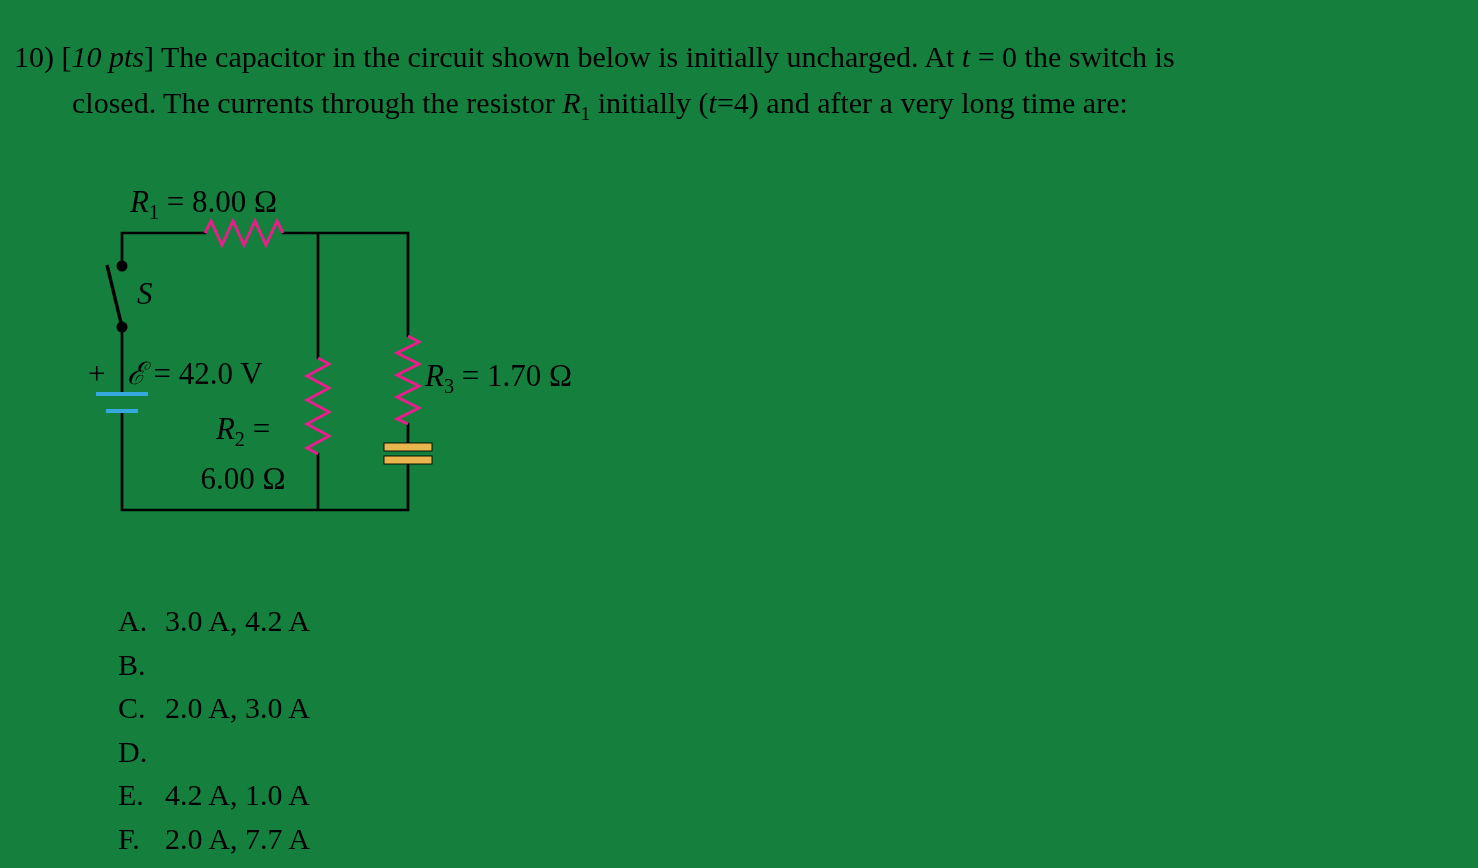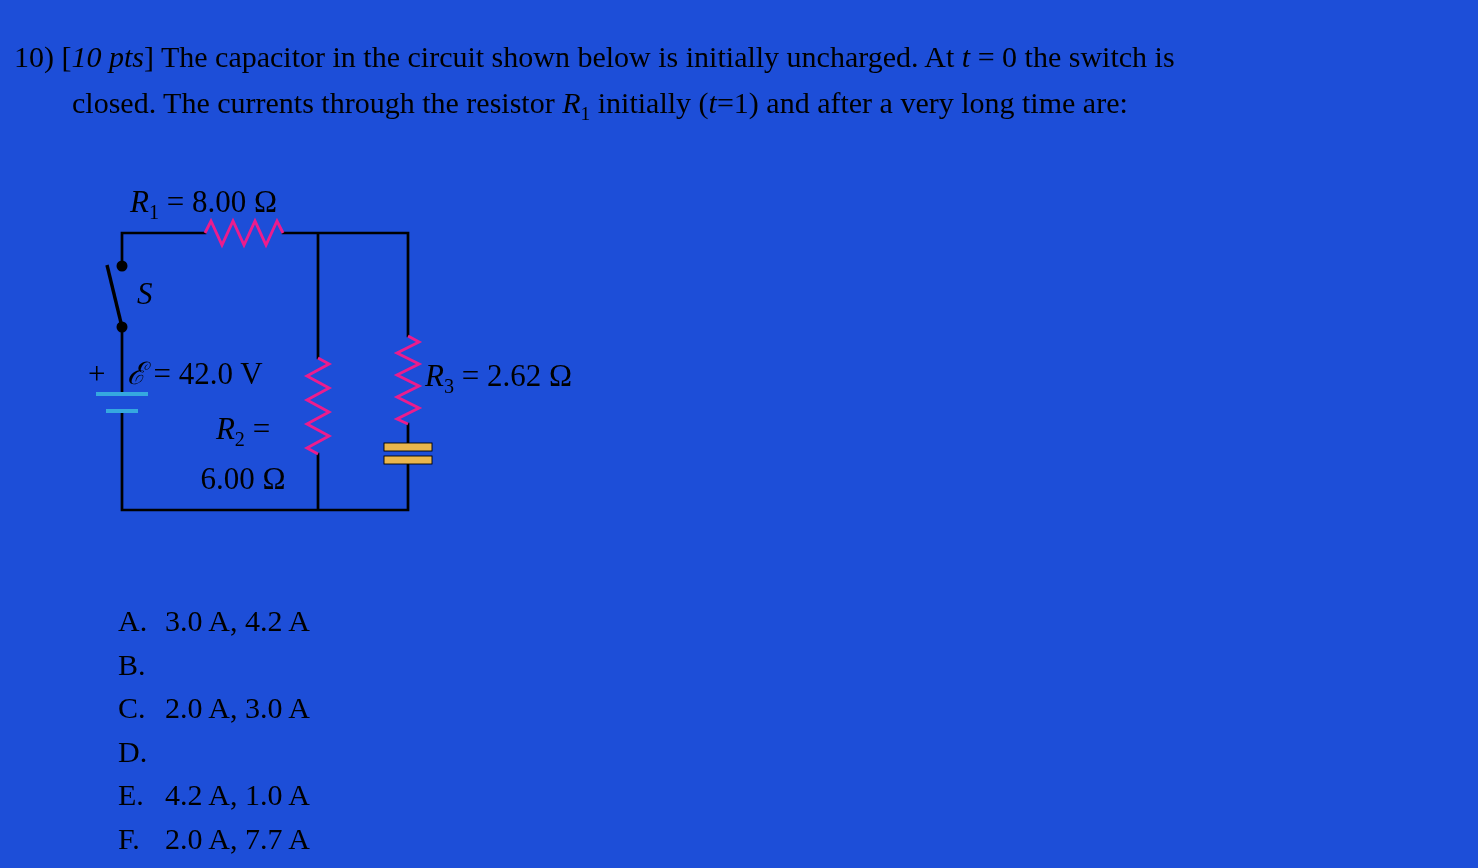--- a/index.html
+++ b/index.html
@@ -1,20 +1,20 @@
 <!DOCTYPE html>
 <html><head>
 <meta charset="utf-8">
 <style>
   html, body { margin: 0; padding: 0; background: #ffffff; }
   .page {
     position: relative;
     width: 1478px;
     height: 868px;
-    background: #1d4ed8;
+    background: #15803d;
     color: #000000;
     font-family: "Liberation Serif", serif;
     overflow: hidden;
   }
   .qline { position: absolute; font-size: 30px; white-space: nowrap; }
   .qline1 { left: 14px; top: 40px; }
   .qline2 { left: 72px; top: 86px; }
   .it { font-style: italic; }
   sub { font-size: 0.65em; }
   .circ-svg { position: absolute; left: 0; top: 0; }
@@ -30,21 +30,21 @@
   .answer-row { display: flex; height: 43.5px; line-height: 43.5px; }
   .answer-letter { width: 47px; }
 </style>
 </head>
 <body>
 
 <div class="page">
 
   <div class="qline qline1"><span>10) [</span><span class="it">10 pts</span><span>] The capacitor in the circuit shown below is initially uncharged. At </span><span class="it">t</span><span> = 0 the switch is</span></div>
 
-  <div class="qline qline2"><span>closed. The currents through the resistor </span><span class="it">R</span><sub>1</sub><span> initially (</span><span class="it">t</span><span>=1) and after a very long time are:</span></div>
+  <div class="qline qline2"><span>closed. The currents through the resistor </span><span class="it">R</span><sub>1</sub><span> initially (</span><span class="it">t</span><span>=4) and after a very long time are:</span></div>
 
   <svg class="circ-svg" width="1478" height="868" viewBox="0 0 1478 868">
 
     <path d="M122,233 H205 M283,233 H408 M122,233 V262 M122,330 V392 M122,413 V510 M122,510 H408 M318,233 V358 M318,454 V510 M408,233 V336 M408,424 V443 M408,464 V510" fill="none" stroke-width="2.7" stroke-linecap="square" stroke="#000000"></path>
 
     <circle cx="122" cy="266" r="5.5" fill="#000000"></circle>
     <circle cx="122" cy="327" r="5.5" fill="#000000"></circle>
     <line x1="122" y1="327" x2="107" y2="265" stroke="#000000" stroke-width="3.4"></line>
 
     <line x1="96" y1="394" x2="148" y2="394" stroke-width="4" stroke="#35a8e0"></line>
@@ -66,21 +66,21 @@
 
   <div class="lbl lbl-plus">+</div>
 
   <div class="lbl lbl-emf"><span class="it">ℰ</span><span> = 42.0 V</span></div>
 
   <div class="lbl lbl-r2">
     <div><span class="it">R</span><sub>2</sub><span> =</span></div>
     <div>6.00 Ω</div>
   </div>
 
-  <div class="lbl lbl-r3"><span class="it">R</span><sub>3</sub><span> = 2.62 Ω</span></div>
+  <div class="lbl lbl-r3"><span class="it">R</span><sub>3</sub><span> = 1.70 Ω</span></div>
 
 
   <div class="answers">
     <div class="answer-row">
         <span class="answer-letter">A.</span>
         <span>3.0 A, 4.2 A</span>
       </div>
     <div class="answer-row">
         <span class="answer-letter">B.</span>
       </div>

